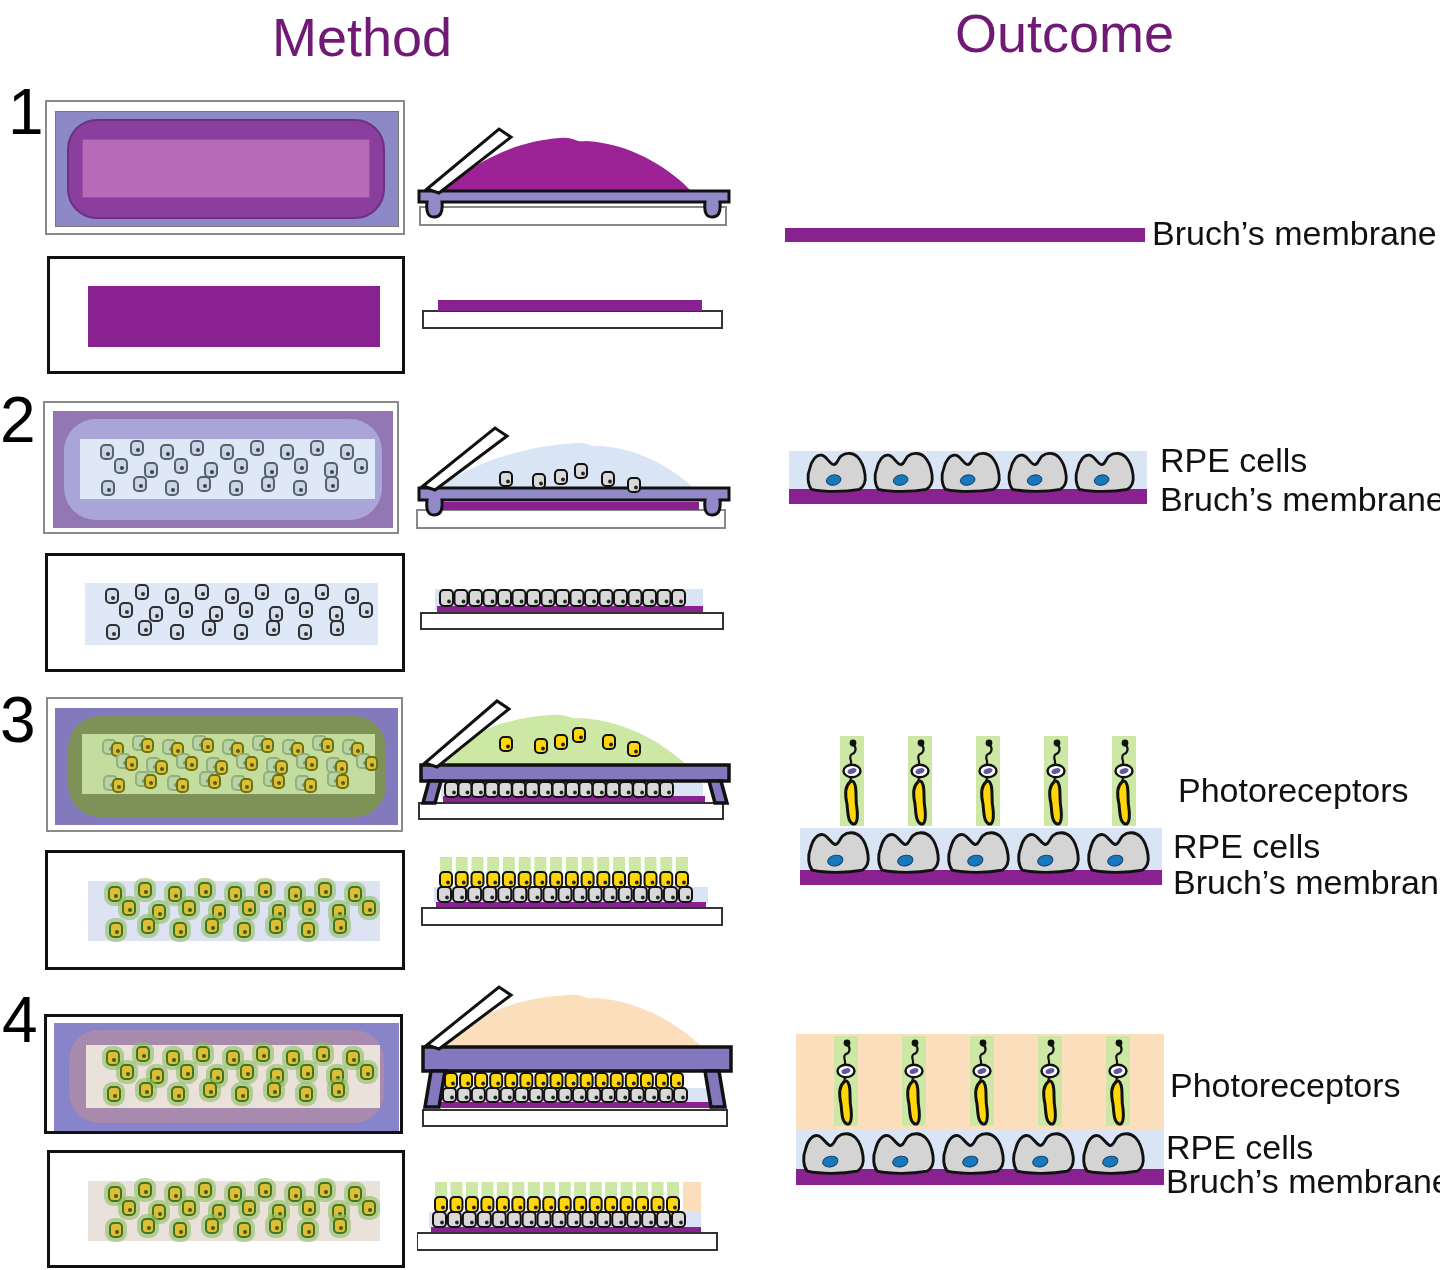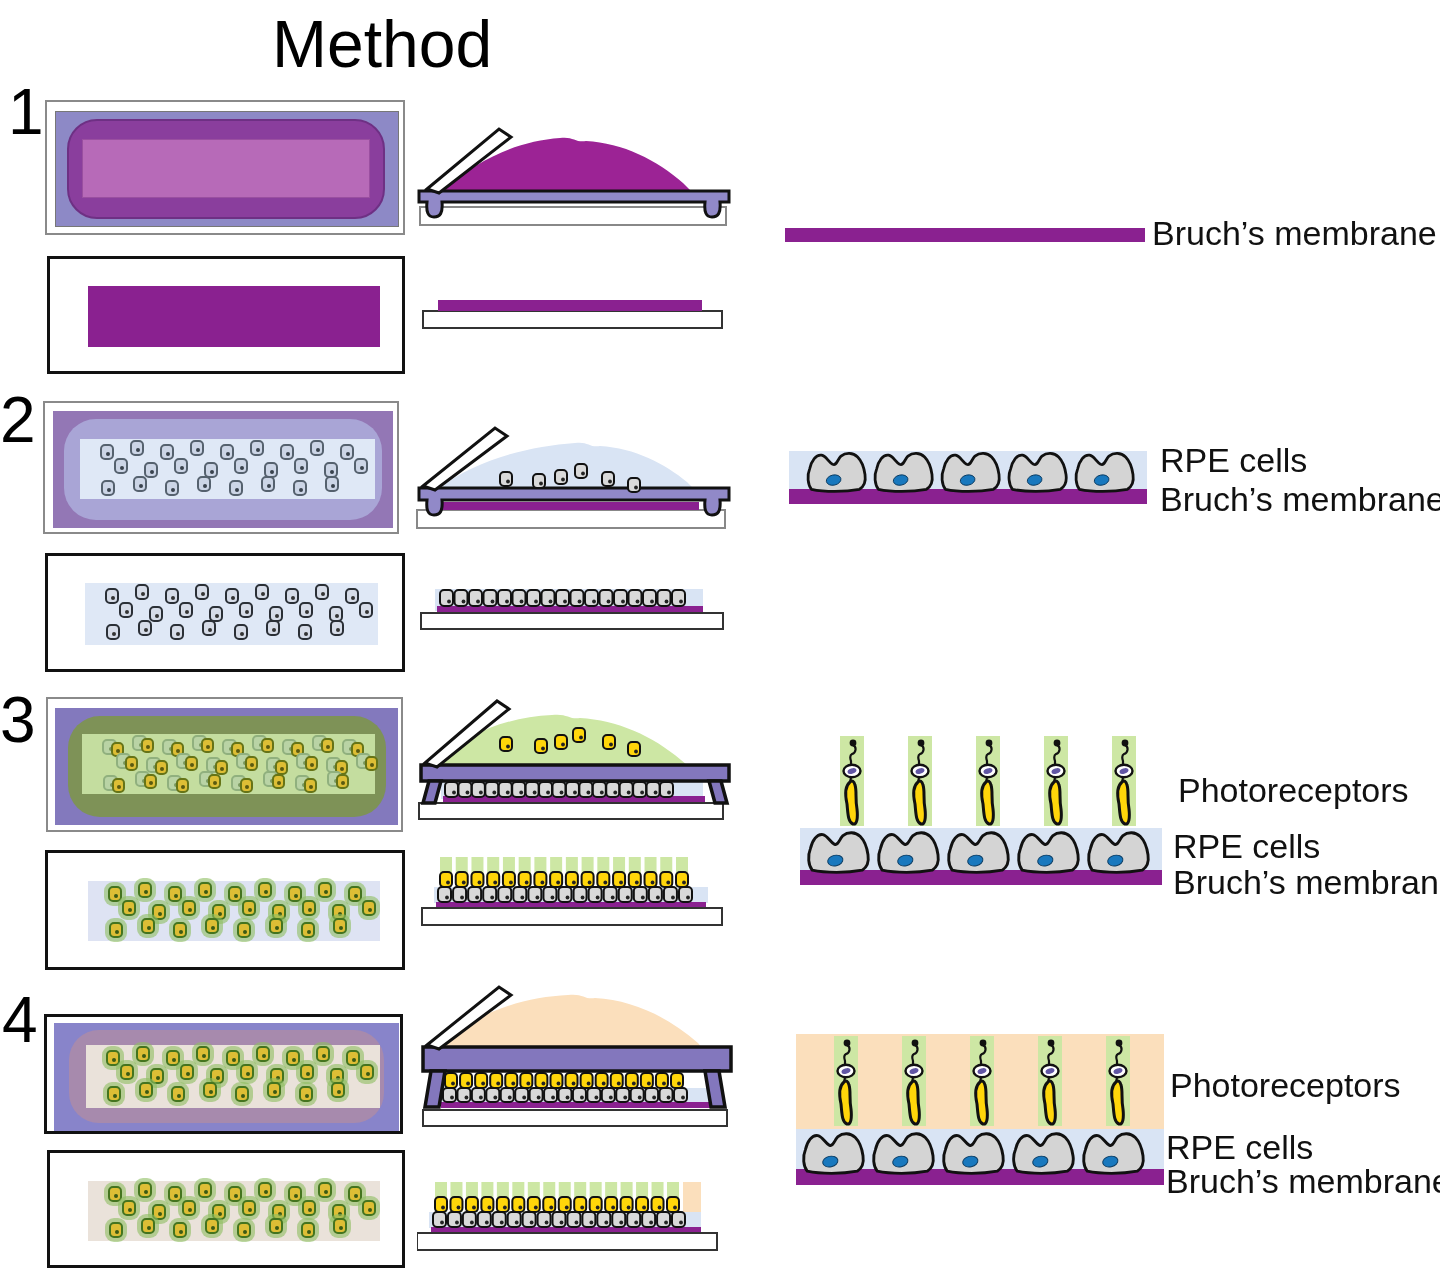--- a/index.html
+++ b/index.html
@@ -1,19 +1,19 @@
 <!DOCTYPE html>
 <html style="--c-membrane: #8a2190; --c-mound1: #9c2395; --c-plate: #9189c8; --c-holder: #8377bd; --c-dish1_inner: #8d89c6; --c-dish1_blob: #8a3e9d; --c-dish1_blob_border: #6e3084; --c-dish1_core: #b76ab8; --c-dish2_purple: #9377b5; --c-dish2_blob: #a9a5d6; --c-blue_medium: #dfe8f6; --c-gray_cell: #ccd5e6; --c-gray_cell_border: #55616e; --c-side_cell: #d9d9d9; --c-band_blue: #d9e4f4; --c-dish3_purple: #8379bd; --c-dish3_blob: #7e9257; --c-dish3_core: #c4dd9f; --c-pale_cell: #b9d3a5; --c-pale_cell_border: #90b07e; --c-yellow_cell_dish: #ddbe35; --c-yellow_cell_dish_border: #667417; --c-lavender: #dee3f3; --c-yellow: #ffd60a; --c-green_col: #cde7a4; --c-peach: #fbdfbc; --c-dish4_periwinkle: #8884ca; --c-dish4_blob: #a78aad; --c-beige: #eae2da; --c-halo: #8dbe6099; --c-rpe_gray: #d4d4d4; --c-nucleus: #1878be; --c-pr_nucleus: #6257a5;"><head>
 <meta charset="utf-8">
 <style>
   html,body{margin:0;padding:0;background:#fff;}
   #canvas{position:relative;width:1440px;height:1270px;background:#fff;overflow:hidden;
           font-family:"Liberation Sans", sans-serif;color:#111;}
   .abs{position:absolute;}
-  .hdr{position:absolute;font-size:66px;font-weight:500;color:#000000;}
+  .hdr{position:absolute;font-size:54px;font-weight:500;color:#701a75;}
   .rownum{position:absolute;font-size:64px;font-weight:500;color:#000;line-height:1;}
   .lab{position:absolute;font-size:34px;color:#111;white-space:nowrap;}
   
   .dish{position:absolute;background:#fff;box-sizing:border-box;}
   .b-gray{border:2px solid #8a8a8a;}
   .b-black{border:3px solid #111;}
   .layer{position:absolute;box-sizing:border-box;}
   
   .cell{position:absolute;width:14px;height:16px;border-radius:5px;box-sizing:border-box;}
   .cell::after{content:"";position:absolute;right:2px;bottom:2px;width:4px;height:4px;border-radius:50%;background:#333;}
@@ -73,20 +73,21 @@
         <path d="M14,9 C18,11 17,17 13,18 C11,19 11,22 12,25 L12,29" class="pr-line"></path>
         <ellipse cx="13" cy="35" rx="8.5" ry="6.2" class="pr-ell"></ellipse>
         <ellipse cx="13" cy="35" rx="4.6" ry="2.7" class="pr-nuc" transform="rotate(-18 13 35)"></ellipse>
         <path d="M12,41 L11,47" class="pr-line"></path>
         <path d="M11,46 C6,50 6,59 8,68 C9,78 9,86 14,88 C18,89 19,82 18,73 C16,62 18,55 16,49 C15,45 13,44 11,46 Z" class="pr-blob"></path>
       </symbol>
     </defs>
   </svg>
 
   <div class="hdr" style="left:272px;top:6px;">Method</div>
+  <div class="hdr" style="left:955px;top:2px;">Outcome</div>
 
   <div class="rownum" style="left:8px;top:80px;">1</div>
   <div class="rownum" style="left:0px;top:388px;">2</div>
   <div class="rownum" style="left:0px;top:688px;">3</div>
   <div class="rownum" style="left:2px;top:988px;">4</div>
 
   <div class="dish b-gray" style="left:45px;top:100px;width:360px;height:135px;">
     <div class="layer" style="left:8px;top:9px;width:344px;height:116px;background:var(--c-dish1_inner);border:1px solid #777;">
       <div class="layer" style="left:11px;top:7px;width:318px;height:100px;border-radius:30px;background:var(--c-dish1_blob);border:2px solid var(--c-dish1_blob_border);">
         <div class="layer" style="left:13px;top:18px;width:288px;height:59px;background:var(--c-dish1_core);border:1px solid #9a4fa0;"></div>

